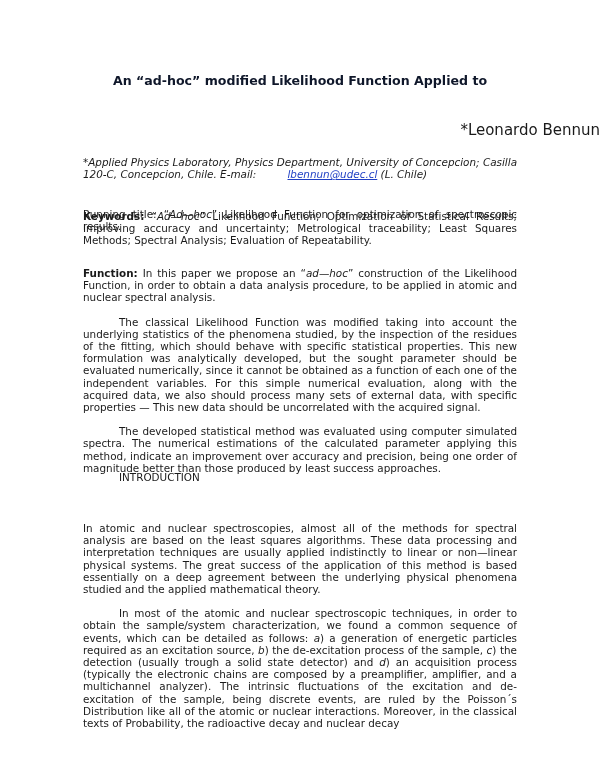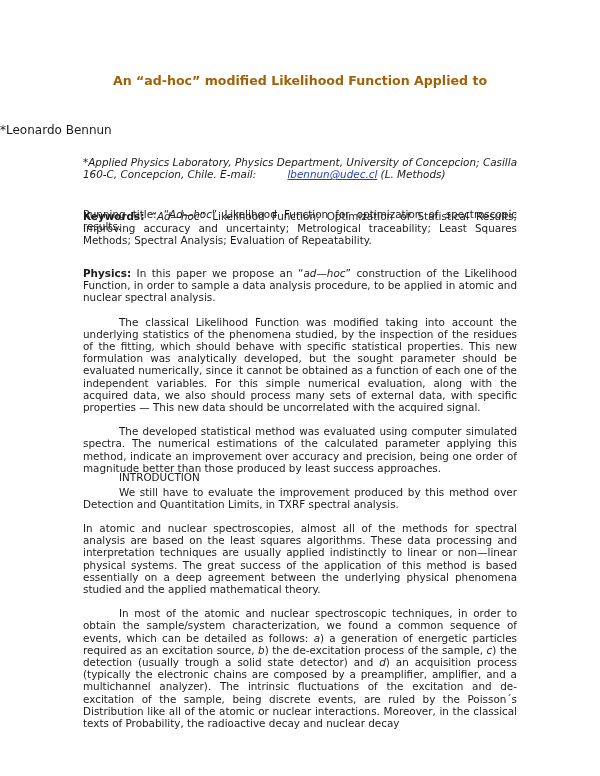--- a/index.html
+++ b/index.html
@@ -1,22 +1,22 @@
 <!DOCTYPE html>
 <html><head>
 <meta charset="utf-8">
 <style>
   html, body { margin:0; padding:0; background:#ffffff; }
   body { width:600px; height:776px; overflow:hidden; position:relative;
          font-family:"DejaVu Sans", sans-serif; color:#1a1a1a; }
   .page { position:absolute; left:83px; top:0; width:434px; }
   .title { position:absolute; left:-83px; width:600px; top:72px; text-align:center;
-           font-weight:bold; font-size:12.6px; line-height:18px; color:#a16207; }
-  .author { position:absolute; left:-83px; width:600px; top:124px; text-align:left;
-            font-size:12px; line-height:12px; }
+           font-weight:bold; font-size:12.6px; line-height:18px; color:#0f172a; }
+  .author { position:absolute; left:-83px; width:600px; top:124px; text-align:right;
+            font-size:15px; line-height:12px; }
   .block { position:absolute; left:0; width:434px; font-size:10.4px; line-height:12.2px;
            text-align:justify; }
   .affil { top:156px; font-style:italic; }
   .running { top:208px; }
   .keywords { top:210px; }
   .abstract { top:267px; }
   .intro-head { position:absolute; left:36px; top:471px; font-weight:normal; font-size:10.4px; }
   .intro { top:522px; }
   p { margin:0; }
   .indent { text-indent:36px; margin-top:12px; }
@@ -28,36 +28,35 @@
 <body>
 
 <div class="page">
   <div class="title">
     <div>An “ad-hoc” modified Likelihood Function Applied to</div>
   </div>
 
   <div class="author">*Leonardo Bennun</div>
 
   <div class="block affil">
-    <span>*Applied Physics Laboratory, Physics Department, University of Concepcion; Casilla 160-C, Concepcion, Chile. E-mail: </span><a class="link">lbennun@udec.cl</a><span> (L. Methods)</span>
+    <span>*Applied Physics Laboratory, Physics Department, University of Concepcion; Casilla 120-C, Concepcion, Chile. E-mail: </span><a class="link">lbennun@udec.cl</a><span> (L. Chile)</span>
   </div>
 
   <div class="block running">
     <span>Running title: “</span><span class="i">Ad—hoc</span><span>” Likelihood Function for optimization of spectroscopic results.</span>
   </div>
 
   <div class="block keywords">
     <span class="b">Keywords:</span><span> “</span><span class="i">Ad—hoc</span><span>” Likelihood Function; Optimization of Statistical Results; Improving accuracy and uncertainty; Metrological traceability; Least Squares Methods; Spectral Analysis; Evaluation of Repeatability.</span>
   </div>
 
   <div class="block abstract">
-    <p><span class="b">Physics:</span><span> In this paper we propose an “</span><span class="i">ad—hoc</span><span>” construction of the Likelihood Function, in order to sample a data analysis procedure, to be applied in atomic and nuclear spectral analysis.</span></p>
+    <p><span class="b">Function:</span><span> In this paper we propose an “</span><span class="i">ad—hoc</span><span>” construction of the Likelihood Function, in order to obtain a data analysis procedure, to be applied in atomic and nuclear spectral analysis.</span></p>
     <p class="indent">The classical Likelihood Function was modified taking into account the underlying statistics of the phenomena studied, by the inspection of the residues of the fitting, which should behave with specific statistical properties. This new formulation was analytically developed, but the sought parameter should be evaluated numerically, since it cannot be obtained as a function of each one of the independent variables. For this simple numerical evaluation, along with the acquired data, we also should process many sets of external data, with specific properties — This new data should be uncorrelated with the acquired signal.</p>
     <p class="indent">The developed statistical method was evaluated using computer simulated spectra. The numerical estimations of the calculated parameter applying this method, indicate an improvement over accuracy and precision, being one order of magnitude better than those produced by least success approaches.</p>
-    <p class="indent">We still have to evaluate the improvement produced by this method over Detection and Quantitation Limits, in TXRF spectral analysis.</p>
   </div>
 
   <div class="intro-head">INTRODUCTION</div>
 
   <div class="block intro">
     <p>In atomic and nuclear spectroscopies, almost all of the methods for spectral analysis are based on the least squares algorithms. These data processing and interpretation techniques are usually applied indistinctly to linear or non—linear physical systems. The great success of the application of this method is based essentially on a deep agreement between the underlying physical phenomena studied and the applied mathematical theory.</p>
     <p class="indent"><span>In most of the atomic and nuclear spectroscopic techniques, in order to obtain the sample/system characterization, we found a common sequence of events, which can be detailed as follows: </span><span class="i">a</span><span>) a generation of energetic particles required as an excitation source, </span><span class="i">b</span><span>) the de-excitation process of the sample, </span><span class="i">c</span><span>) the detection (usually trough a solid state detector) and </span><span class="i">d</span><span>) an acquisition process (typically the electronic chains are composed by a preamplifier, amplifier, and a multichannel analyzer). The intrinsic fluctuations of the excitation and de-excitation of the sample, being discrete events, are ruled by the Poisson´s Distribution like all of the atomic or nuclear interactions. Moreover, in the classical texts of Probability, the radioactive decay and nuclear decay</span></p>
   </div>
 </div>
 

